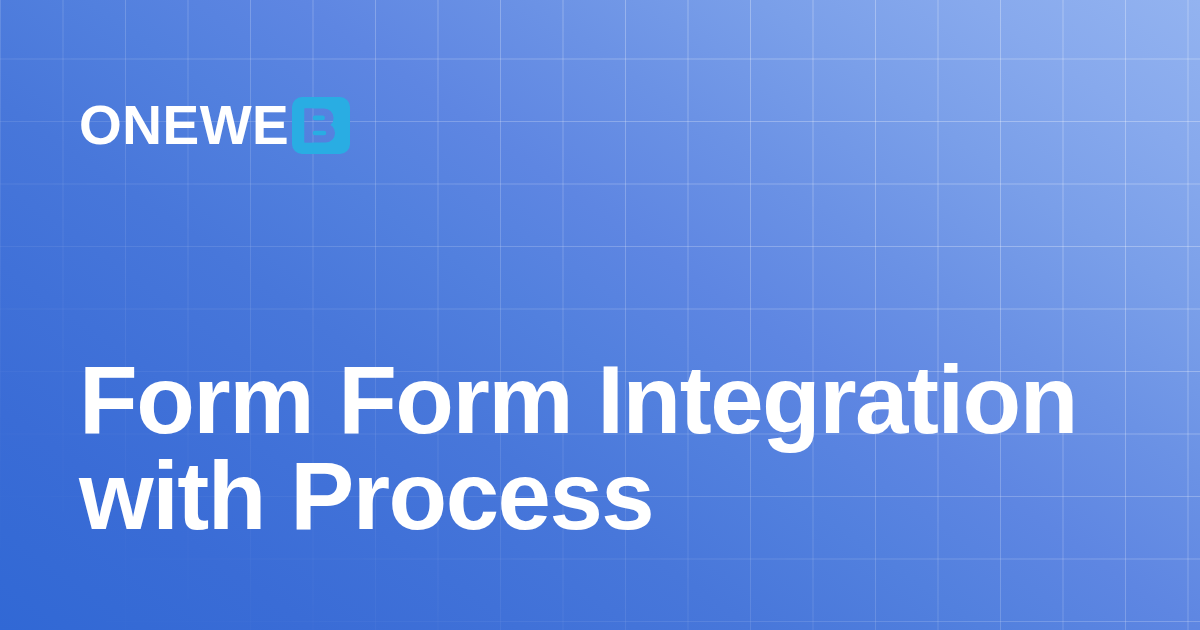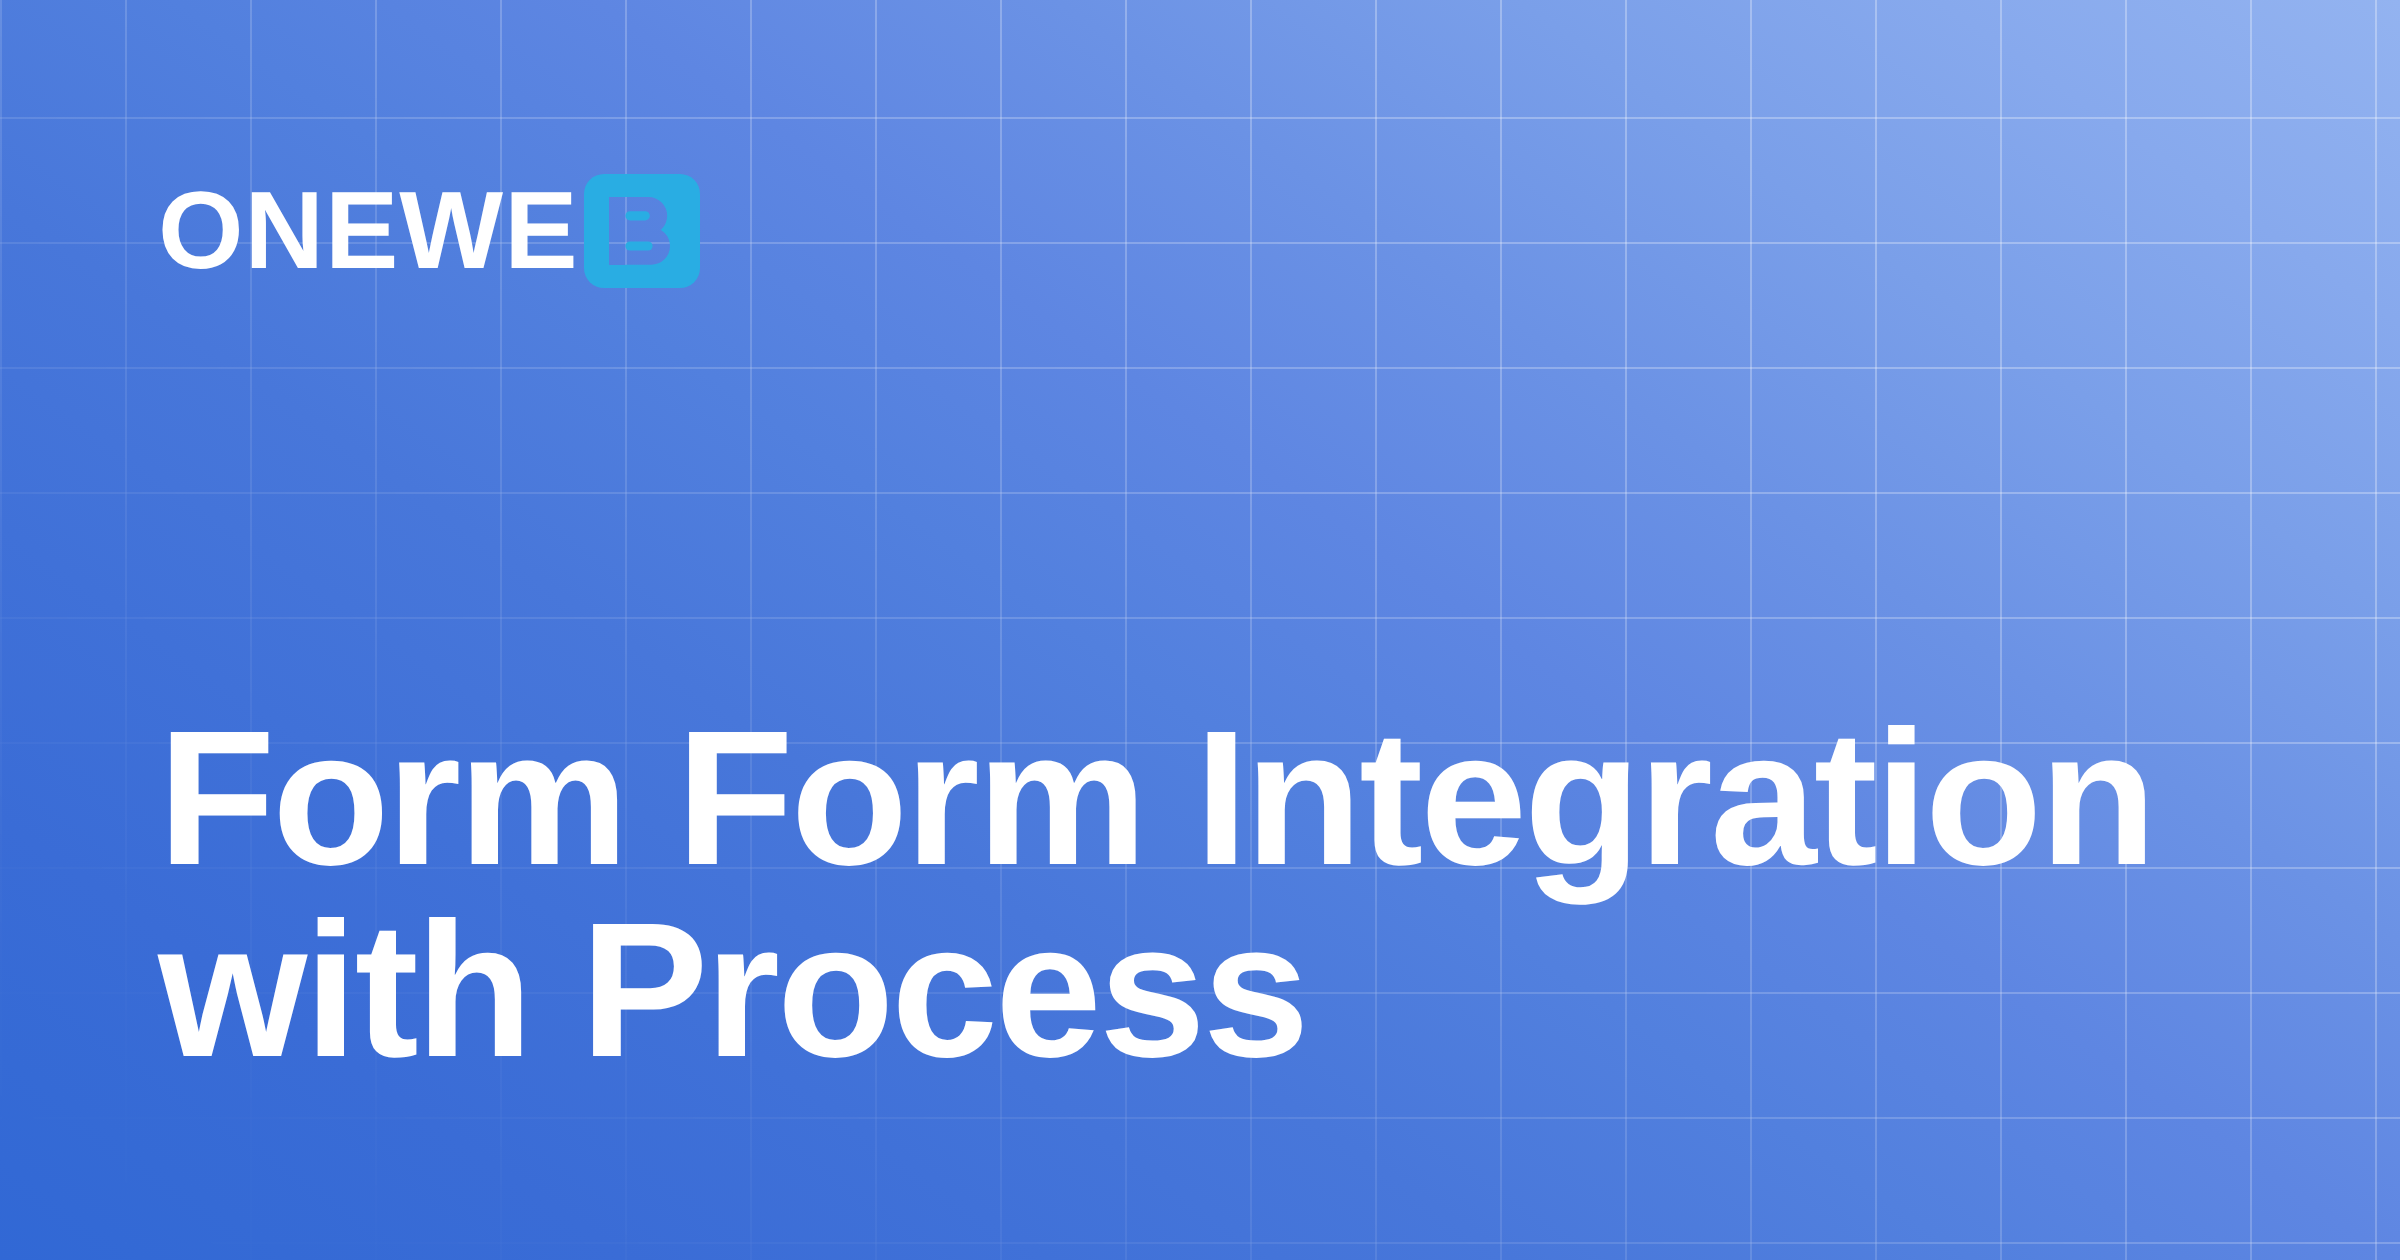--- a/index.html
+++ b/index.html
@@ -56,21 +56,21 @@
         rgba(0,0,0,0.14) 78%,
         rgba(0,0,0,0.03) 90%,
         rgba(0,0,0,0) 100%);
     pointer-events: none;
   }
 
   
   #brand-logo {
     position: absolute;
     left: 79px;
-    top: 84px;
+    top: 94px;
     display: flex;
     align-items: center;
     height: 62px;
   }
 
   #brand-wordmark {
     font-size: 55px;
     font-weight: bold;
     color: #ffffff;
     letter-spacing: 0.5px;

